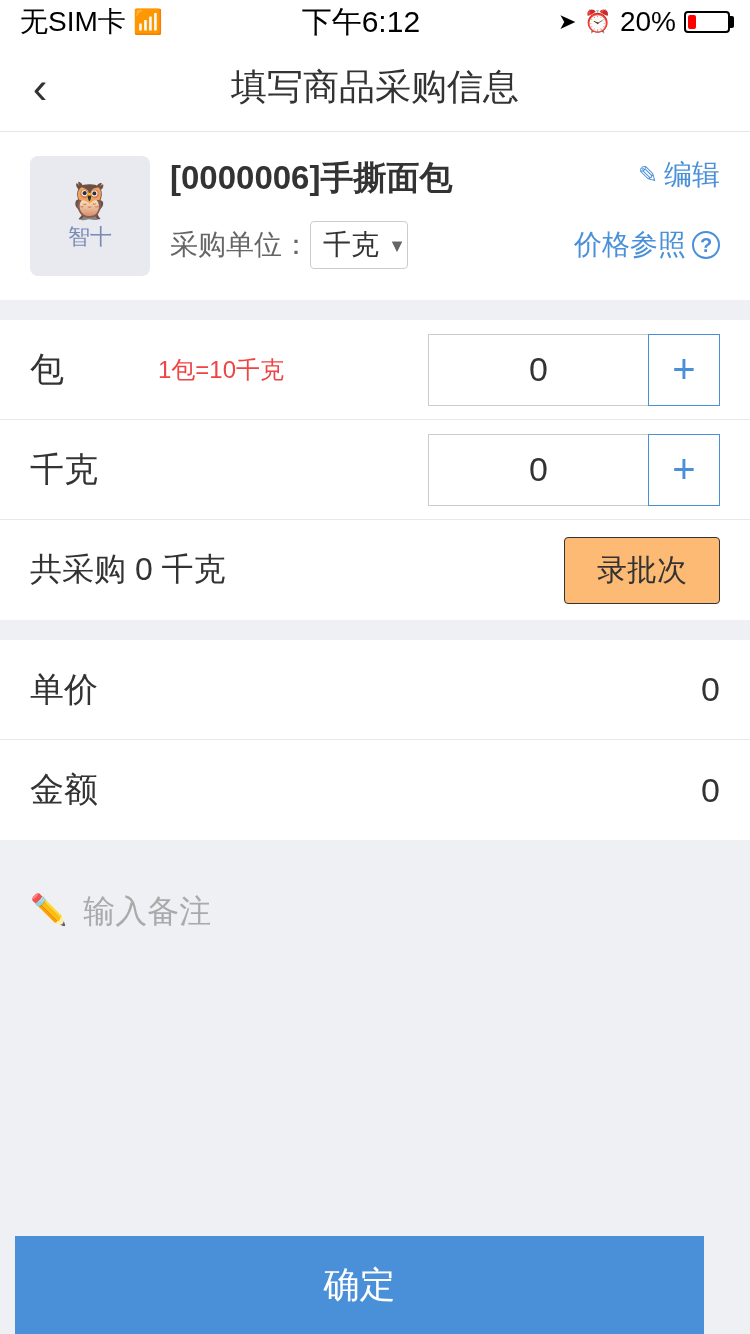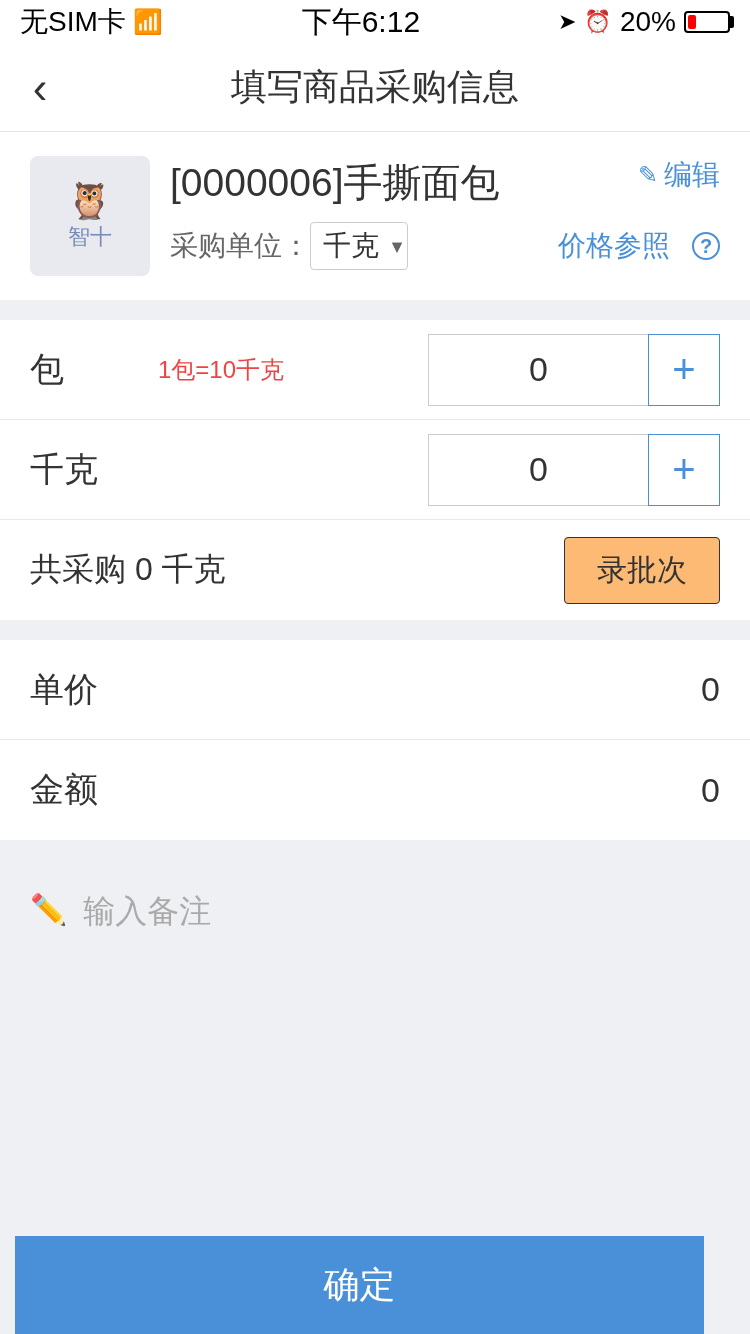--- a/index.html
+++ b/index.html
@@ -98,24 +98,24 @@
       font-size: 40px;
       color: #9a9fb5;
       display: flex;
       flex-direction: column;
       align-items: center;
     }
     .product-info {
       flex: 1;
     }
     .product-name {
-      font-size: 39px;
-      color: #333;
-      font-weight: 400;
-      margin-bottom: 12px;
+      font-size: 33px;
+      color: #333;
+      font-weight: 700;
+      margin-bottom: 20px;
     }
     .product-unit-row {
       display: flex;
       align-items: center;
       font-size: 28px;
       color: #666;
     }
     .unit-select-wrap {
       position: relative;
       display: inline-flex;
@@ -135,21 +135,21 @@
       padding: 4px 28px 4px 12px;
       font-size: 28px;
       color: #333;
       background: #fff;
     }
     .price-ref {
       color: #4a90d9;
       font-size: 28px;
       display: flex;
       align-items: center;
-      gap: 22px;
+      gap: 6px;
     }
     .price-ref-icon {
       width: 28px;
       height: 28px;
       border: 2px solid #4a90d9;
       border-radius: 50%;
       display: flex;
       align-items: center;
       justify-content: center;
       font-size: 20px;

